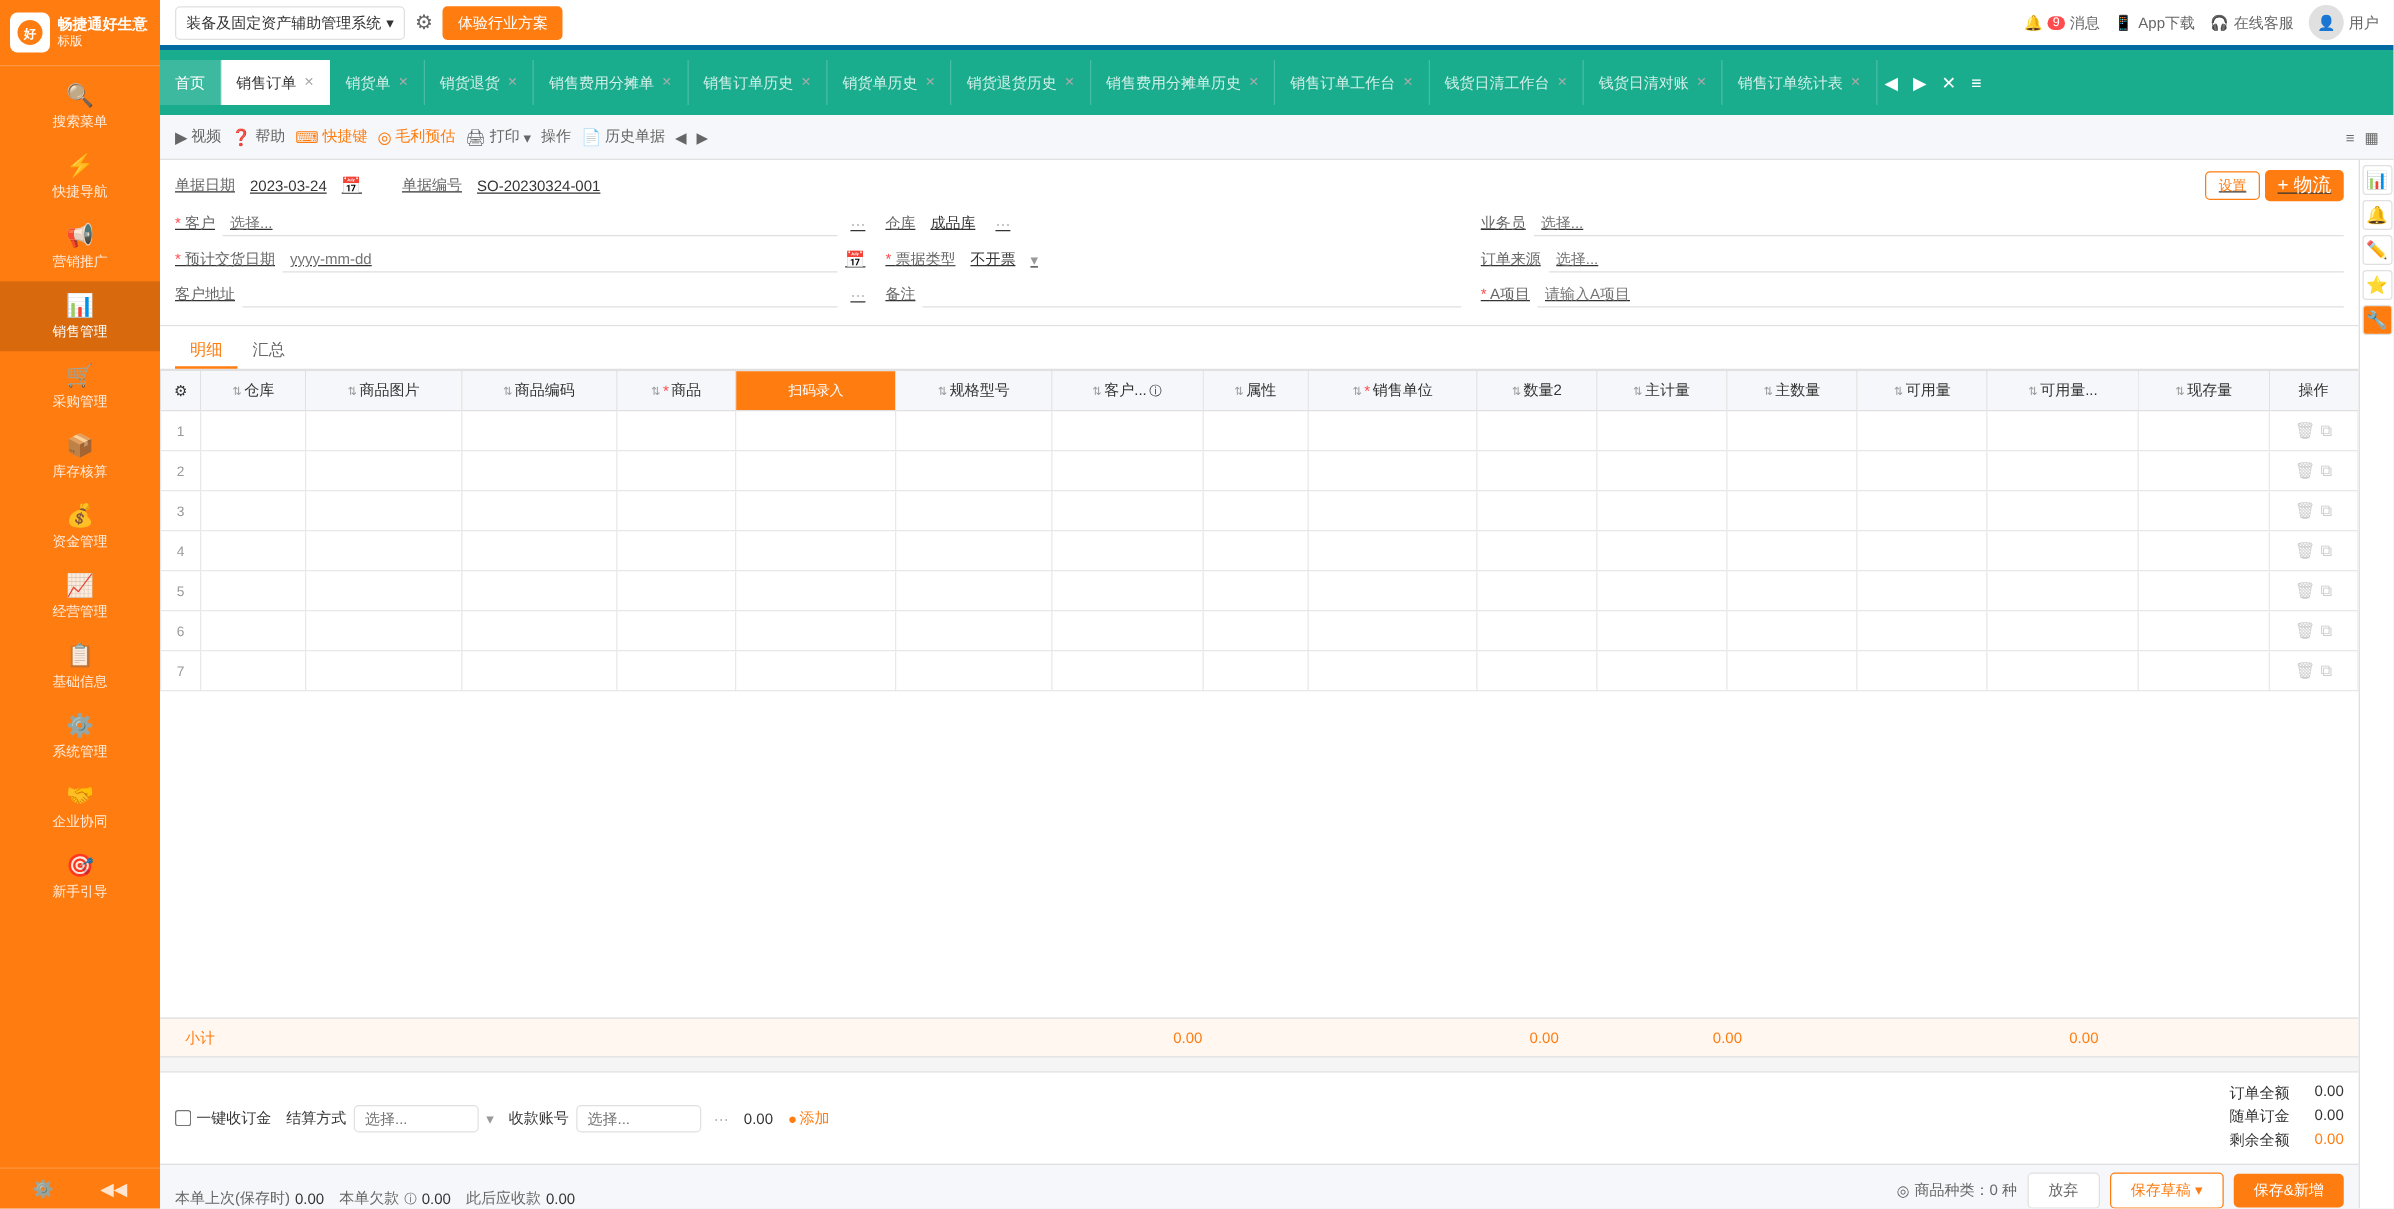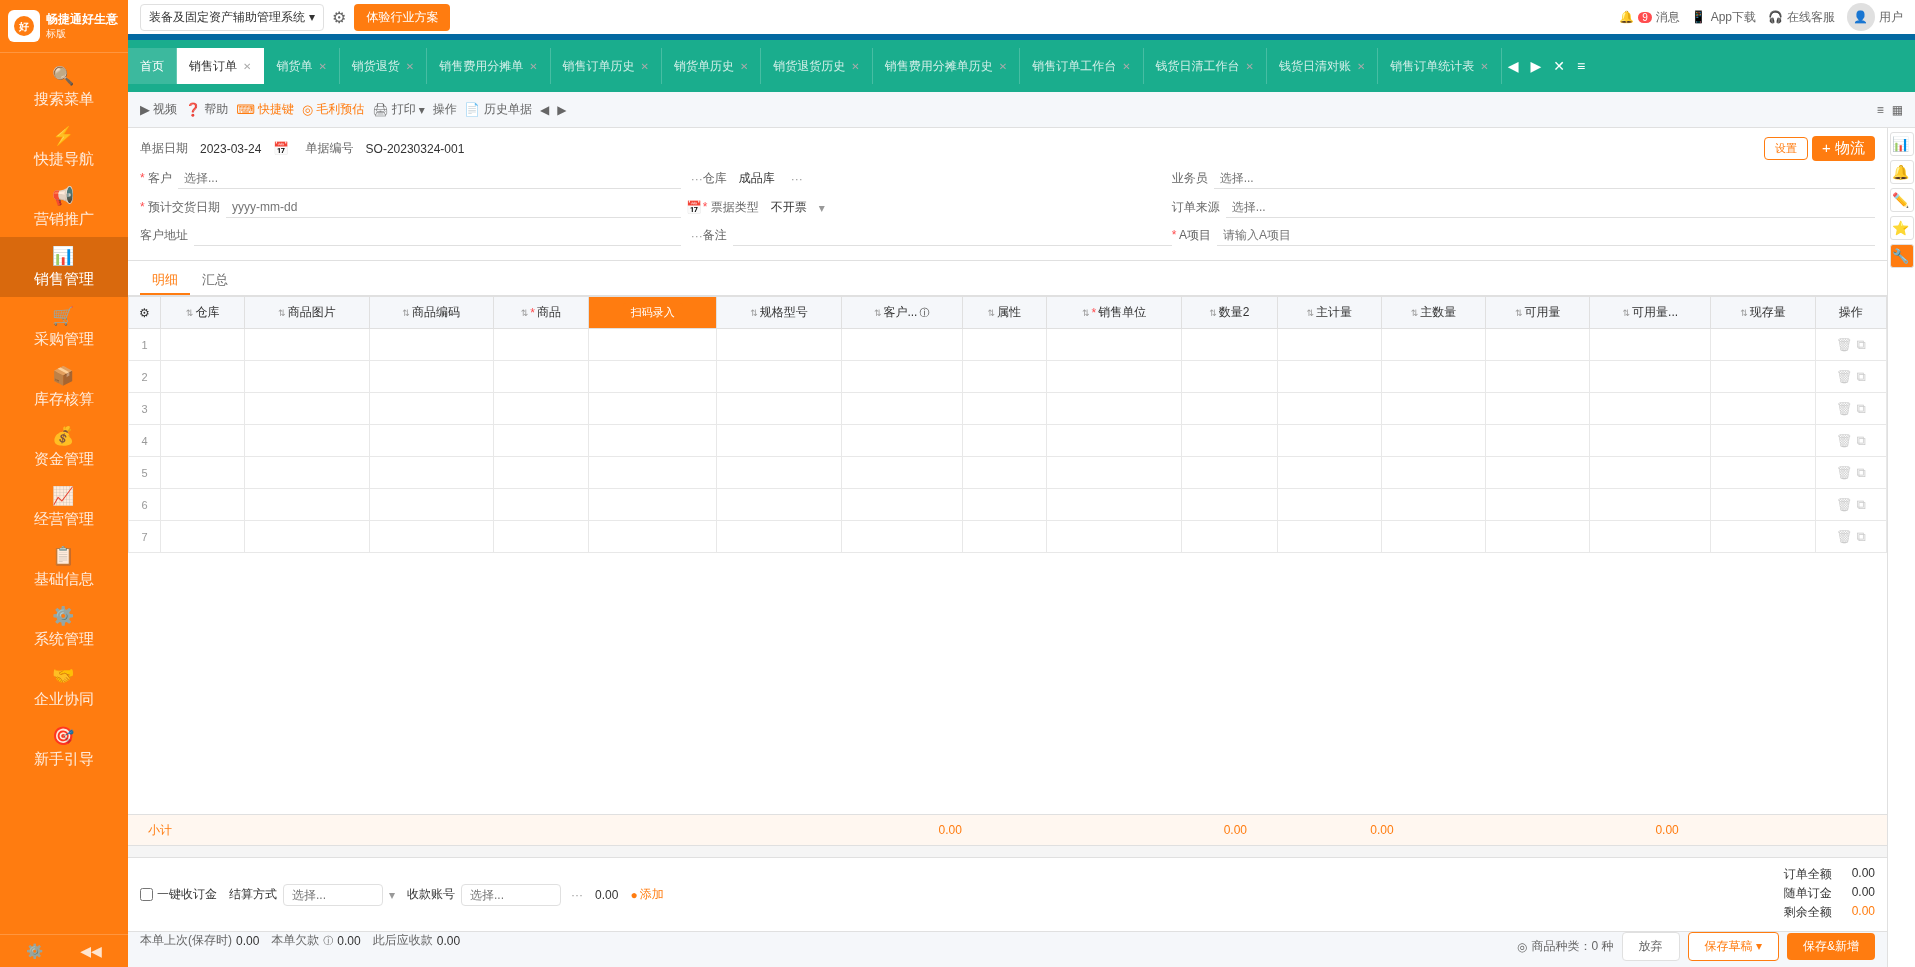--- a/index.html
+++ b/index.html
@@ -16,27 +16,27 @@
     .sidebar-logo-icon { width: 32px; height: 32px; background: #fff; border-radius: 6px; display: flex; align-items: center; justify-content: center; }
     .sidebar-logo-icon svg { width: 24px; height: 24px; }
     .sidebar-logo-text { color: #fff; font-size: 11px; line-height: 1.3; }
     .sidebar-logo-text .brand { font-weight: bold; font-size: 12px; }
     .sidebar-logo-text .sub { font-size: 10px; opacity: 0.9; }
 
     .sidebar-nav { flex: 1; overflow-y: auto; padding: 4px 0; }
     .sidebar-item { display: flex; flex-direction: column; align-items: center; padding: 8px 4px; cursor: pointer; color: rgba(255,255,255,0.85); transition: background 0.2s; }
     .sidebar-item.active { background: rgba(0,0,0,0.15); color: #fff; }
     .sidebar-item .icon { font-size: 18px; margin-bottom: 3px; }
-    .sidebar-item .label { font-size: 15px; text-align: center; }
+    .sidebar-item .label { font-size: 11px; text-align: center; }
 
     .sidebar-bottom { padding: 8px; border-top: 1px solid rgba(255,255,255,0.2); display: flex; justify-content: space-around; }
     .sidebar-bottom-icon { color: rgba(255,255,255,0.8); cursor: pointer; font-size: 14px; }
 
     
-    .top-header { height: 40px; background: #fff; display: flex; align-items: center; justify-content: space-between; padding: 0 12px; border-bottom: 6px solid #0369a1; }
+    .top-header { height: 40px; background: #fff; display: flex; align-items: center; justify-content: space-between; padding: 0 12px; border-bottom: 4px solid #0369a1; }
     .top-header-left { display: flex; align-items: center; gap: 8px; }
     .system-select { display: flex; align-items: center; gap: 4px; cursor: pointer; padding: 4px 8px; border: 1px solid #e0e0e0; border-radius: 4px; font-size: 12px; }
     .settings-icon { color: #666; cursor: pointer; font-size: 16px; }
     .btn-industry { background: #ff7c10; color: #fff; border: none; padding: 5px 12px; border-radius: 4px; cursor: pointer; font-size: 12px; }
     .top-header-right { display: flex; align-items: center; gap: 12px; color: #666; font-size: 12px; }
     .top-header-right .icon-btn { display: flex; align-items: center; gap: 4px; cursor: pointer; }
     .notif-badge { background: #ff4d4f; color: #fff; border-radius: 8px; padding: 0 4px; font-size: 10px; }
     .avatar { width: 28px; height: 28px; background: #e0e0e0; border-radius: 50%; display: flex; align-items: center; justify-content: center; font-size: 12px; }
 
     
@@ -49,21 +49,21 @@
 
     
     .sub-header { height: 36px; background: #f5f7fa; border-bottom: 1px solid #e0e0e0; display: flex; align-items: center; padding: 0 12px; gap: 8px; }
     .sub-btn { display: flex; align-items: center; gap: 3px; cursor: pointer; color: #666; font-size: 12px; }
     .sub-btn .icon { font-size: 13px; }
     .sub-btn.orange { color: #ff7c10; }
     .sub-btn.orange .icon { color: #ff7c10; }
 
     
     .form-area { background: #fff; padding: 8px 12px; border-bottom: 1px solid #e0e0e0; }
-    .form-row { display: flex; align-items: center; margin-bottom: 6px; gap: 0; }
+    .form-row { display: flex; align-items: center; margin-bottom: 6px; gap: 16px; text-decoration: underline; }
     .form-field { display: flex; align-items: center; flex: 1; gap: 6px; min-width: 0; }
     .form-label { color: #666; font-size: 12px; white-space: nowrap; }
     .form-label.required::before { content: '* '; color: #ff4d4f; }
     .form-input { flex: 1; border: none; border-bottom: 1px solid #e0e0e0; padding: 3px 6px; font-size: 12px; outline: none; color: #999; background: transparent; }
     .form-value { font-size: 12px; color: #333; padding: 3px 6px; }
     .more-dots { color: #999; cursor: pointer; margin-left: 4px; }
     .date-icon { color: #999; cursor: pointer; font-size: 13px; }
 
     
     .detail-tabs { display: flex; align-items: center; padding: 6px 12px 0; background: #fff; border-bottom: 1px solid #e0e0e0; }
@@ -99,21 +99,21 @@
     .bottom-add-btn { color: #ff7c10; cursor: pointer; font-size: 12px; display: flex; align-items: center; gap: 2px; }
     .bottom-amount { font-size: 12px; }
 
     
     .order-summary { margin-left: auto; text-align: right; font-size: 12px; color: #333; }
     .order-summary-row { display: flex; justify-content: space-between; gap: 20px; margin-bottom: 2px; }
     .order-summary-val { color: #333; }
     .order-summary-val.orange { color: #ff7c10; }
 
     
-    .status-bar { height: 36px; background: #f5f7fa; border-top: 1px solid #e0e0e0; display: flex; align-items: flex-start; padding: 0 12px; gap: 12px; }
+    .status-bar { height: 36px; background: #f5f7fa; border-top: 1px solid #e0e0e0; display: flex; align-items: flex-end; padding: 0 12px; gap: 12px; }
     .status-item { font-size: 12px; color: #666; display: flex; align-items: center; gap: 4px; }
     .status-val { color: #333; }
     .status-actions { margin-left: auto; display: flex; align-items: center; gap: 8px; }
     .btn-discard { border: 1px solid #e0e0e0; background: #fff; padding: 5px 16px; border-radius: 4px; cursor: pointer; font-size: 12px; color: #666; }
     .btn-save-draft { border: 1px solid #ff7c10; background: #fff; padding: 5px 16px; border-radius: 4px; cursor: pointer; font-size: 12px; color: #ff7c10; }
     .btn-save-new { background: #ff7c10; color: #fff; border: none; padding: 5px 16px; border-radius: 4px; cursor: pointer; font-size: 12px; }
 
     
     .right-panel { width: 28px; background: #fff; border-left: 1px solid #e0e0e0; display: flex; flex-direction: column; align-items: center; padding: 4px 0; gap: 4px; }
     .right-icon { width: 24px; height: 24px; display: flex; align-items: center; justify-content: center; cursor: pointer; color: #999; font-size: 14px; border: 1px solid #e0e0e0; border-radius: 3px; }

